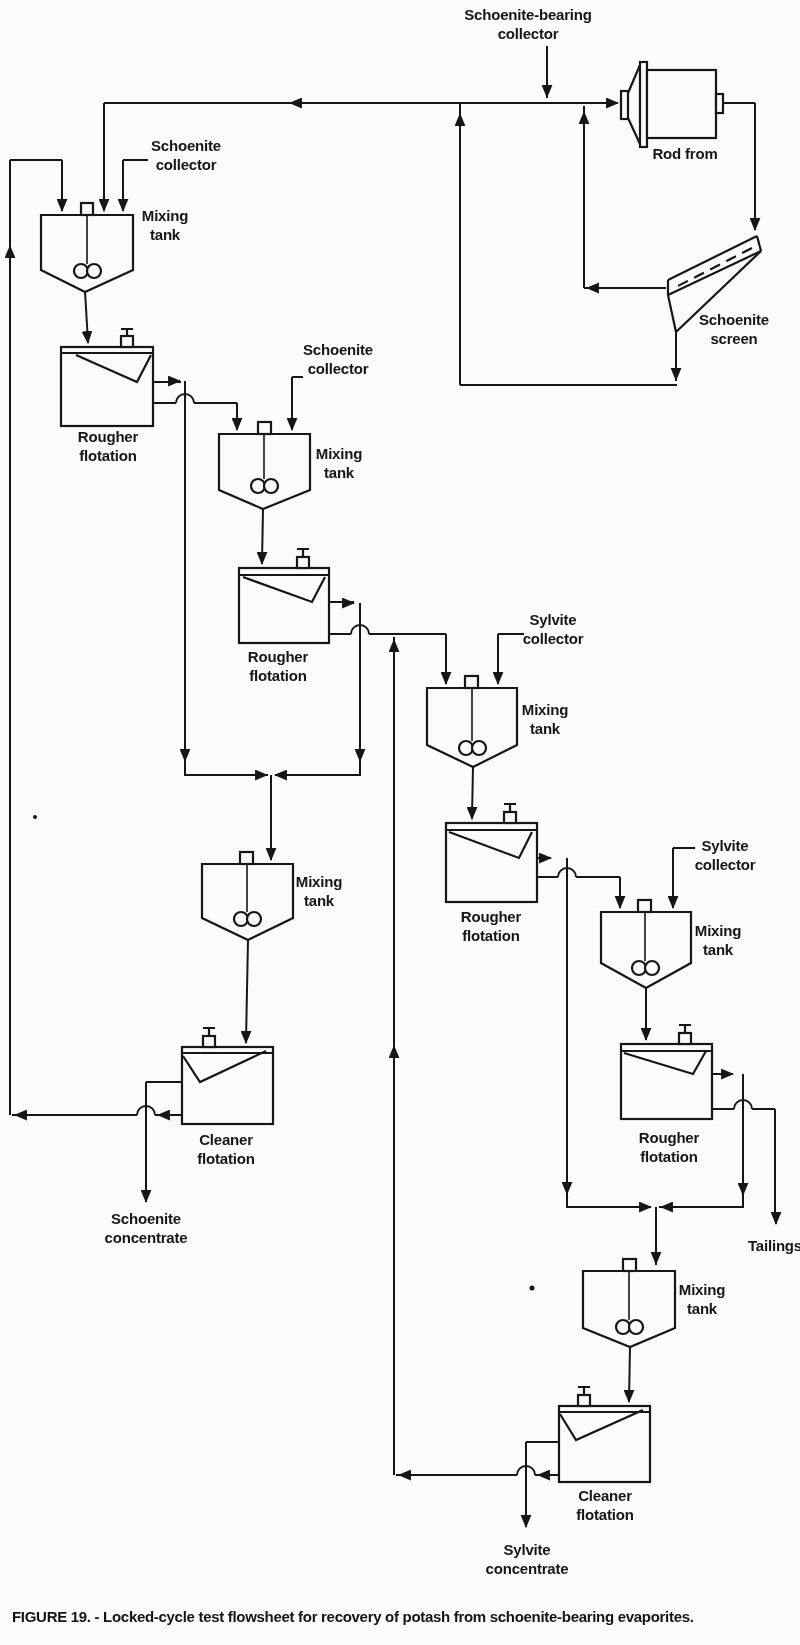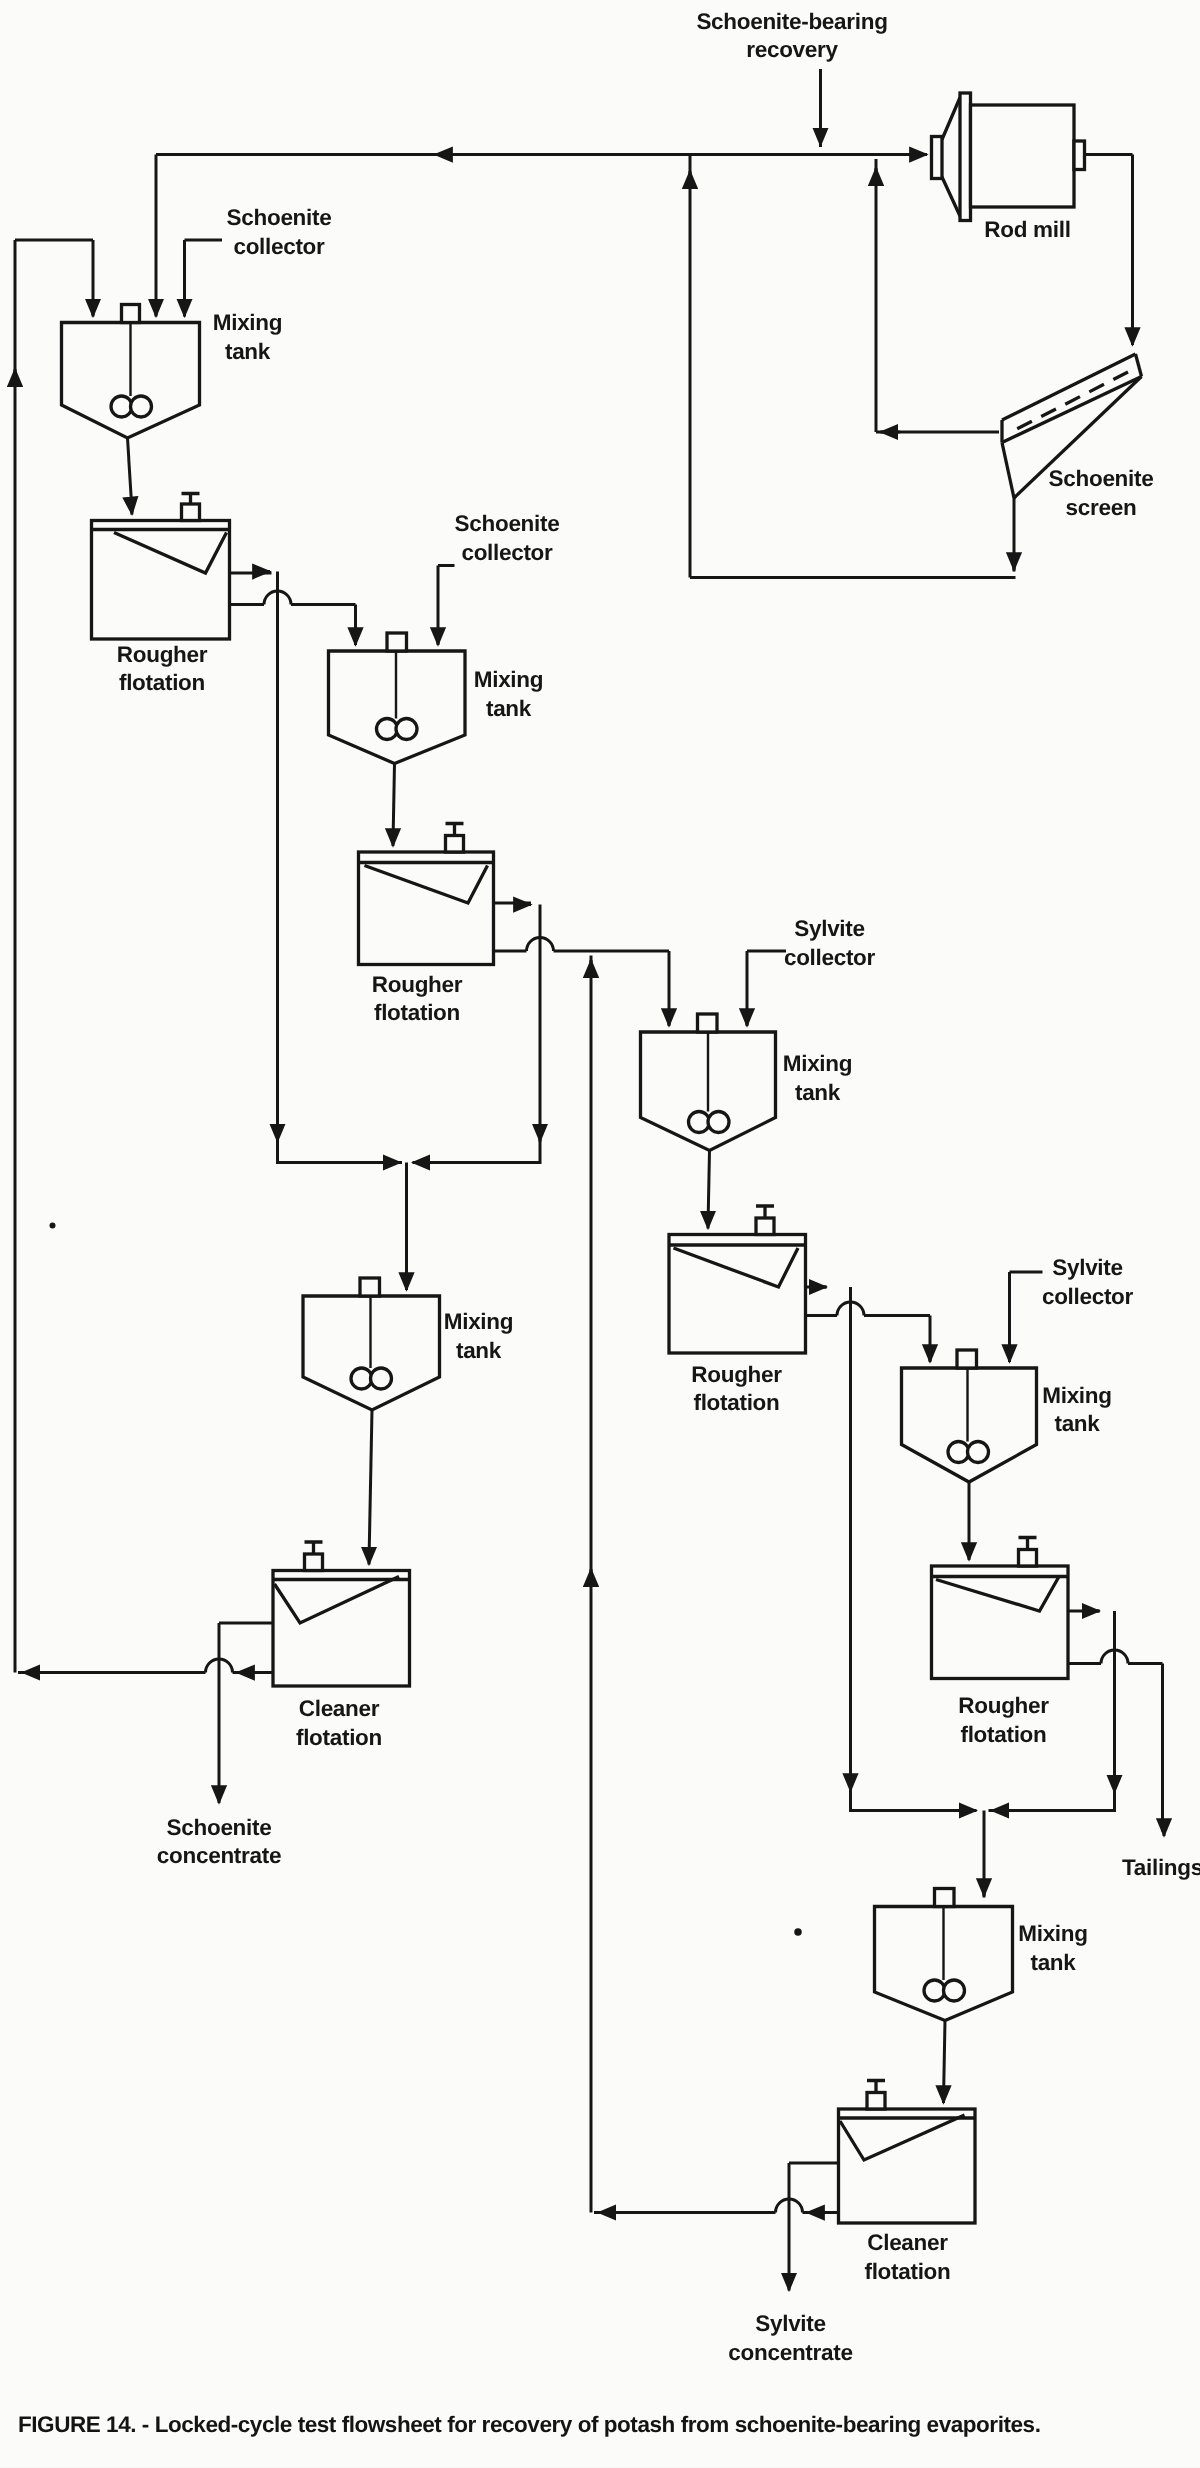--- a/index.html
+++ b/index.html
@@ -237,22 +237,22 @@
       <path marker-end="url(#ah)" d="M526,1517 L526,1527"></path>
     </g>
 
     <g fill="#161616">
       <circle cx="35" cy="817" r="2"></circle>
       <circle cx="532" cy="1288" r="2.5"></circle>
     </g>
   </svg>
 
   <div class="lbl" style="left:458px;top:5px;width:140px;">Schoenite-bearing
-recovery</div>
-  <div class="lbl" style="left:640px;top:144px;width:90px;">Rod mill</div>
+collector</div>
+  <div class="lbl" style="left:640px;top:144px;width:90px;">Rod from</div>
   <div class="lbl" style="left:688px;top:310px;width:92px;">Schoenite
 screen</div>
   <div class="lbl" style="left:145px;top:136px;width:82px;">Schoenite
 collector</div>
   <div class="lbl" style="left:130px;top:206px;width:70px;">Mixing
 tank</div>
   <div class="lbl" style="left:68px;top:427px;width:80px;">Rougher
 flotation</div>
   <div class="lbl" style="left:298px;top:340px;width:80px;">Schoenite
 collector</div>
@@ -279,14 +279,14 @@
   <div class="lbl" style="left:97px;top:1209px;width:98px;">Schoenite
 concentrate</div>
   <div class="lbl" style="left:742px;top:1236px;width:66px;">Tailings</div>
   <div class="lbl" style="left:672px;top:1280px;width:60px;">Mixing
 tank</div>
   <div class="lbl" style="left:570px;top:1486px;width:70px;">Cleaner
 flotation</div>
   <div class="lbl" style="left:478px;top:1540px;width:98px;">Sylvite
 concentrate</div>
 
-  <div class="caption" style="left:12px;top:1608px;width:786px;">FIGURE 14. - Locked-cycle test flowsheet for recovery of potash from schoenite-bearing evaporites.</div>
+  <div class="caption" style="left:12px;top:1608px;width:786px;">FIGURE 19. - Locked-cycle test flowsheet for recovery of potash from schoenite-bearing evaporites.</div>
 </div>
 
 </body></html>

